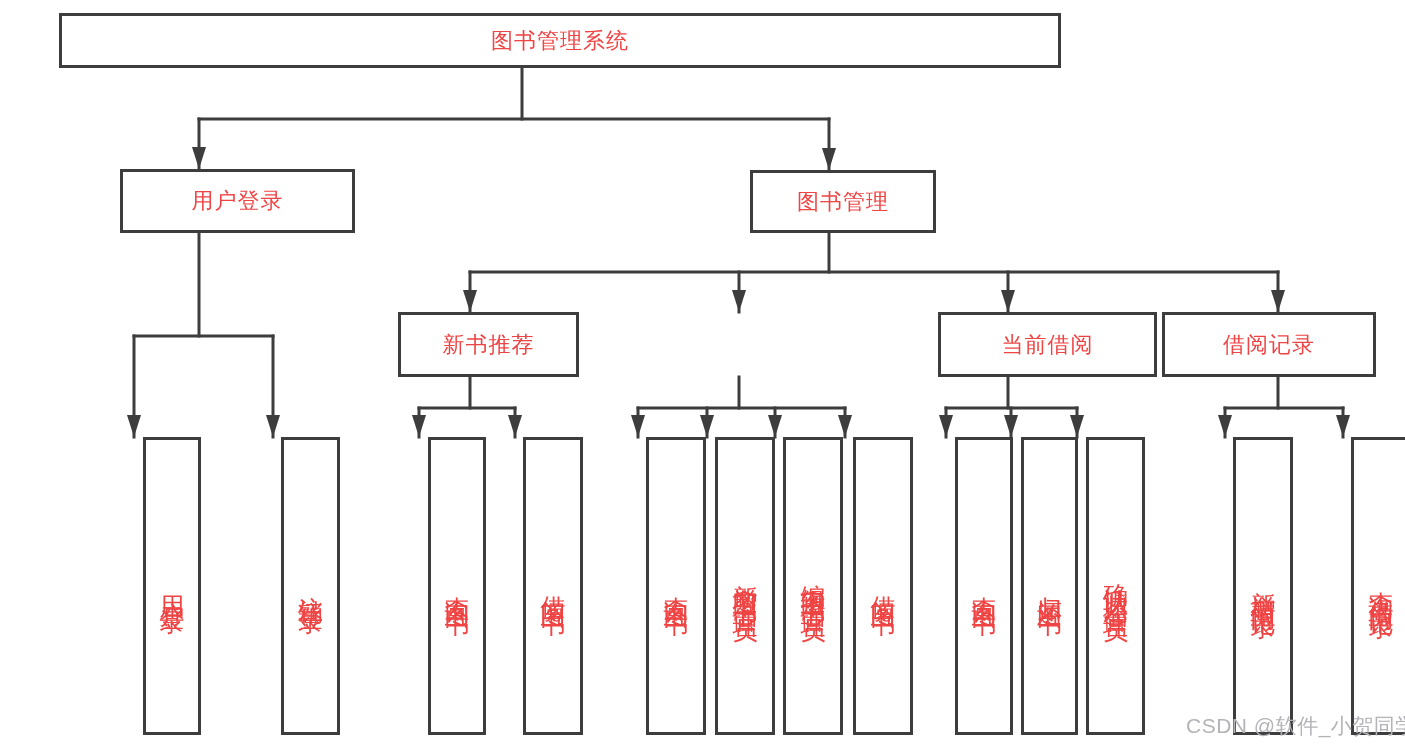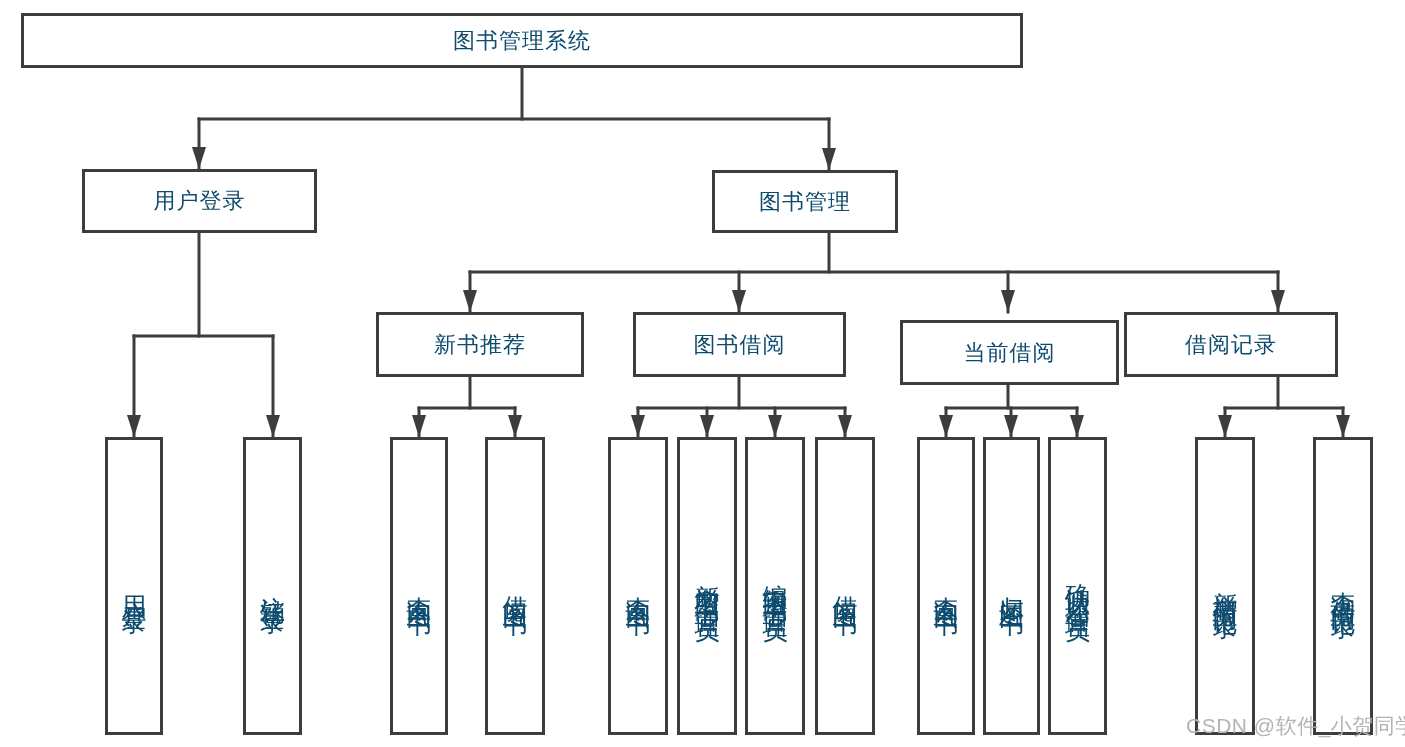--- a/index.html
+++ b/index.html
@@ -4,22 +4,22 @@
 <style>
   html,body{margin:0;padding:0}
   body{
     width:1405px;height:747px;position:relative;background:#ffffff;
     font-family:"Liberation Sans",sans-serif;overflow:hidden;
   }
   #stage{position:absolute;inset:0;width:1405px;height:747px}
   #connectors{position:absolute;left:0;top:0;z-index:0}
   .box{
     position:absolute;box-sizing:border-box;z-index:1;
-    border:3px solid #3d3d3d;background:#ffffff;color:#0c4a6e;
-    display:flex;align-items:center;justify-content:center;
+    border:3px solid #3d3d3d;background:#ffffff;color:#ef4444;
+    display:flex;align-items:center;justify-content:center;margin-left:38px;
   }
   .hbox{font-size:22px;letter-spacing:1px;white-space:nowrap}
   .vbox{
     writing-mode:vertical-rl;text-orientation:mixed;
     font-size:25px;line-height:1;letter-spacing:5px;
   }
   .watermark{
     position:absolute;left:1186px;top:712px;z-index:5;
     font-size:21px;color:#b3b3b8;letter-spacing:0.5px;white-space:nowrap;
   }
@@ -91,23 +91,22 @@
         <path d="M1343,408 V437" marker-end="url(#arrow)"></path>
       </g>
     </g>
   </svg>
 
   <div class="box hbox" style="left:21px;top:13px;width:1002px;height:55px">图书管理系统</div>
 
   <div class="box hbox" style="left:82px;top:169px;width:235px;height:64px">用户登录</div>
   <div class="box hbox" style="left:712px;top:170px;width:186px;height:63px">图书管理</div>
 
-  <div class="box hbox" style="left:376px;top:312px;width:208px;height:65px">新书推荐</div>
-  <div class="box hbox" style="left:633px;top:312px;width:213px;height:65px">图书借阅</div>
-  <div class="box hbox" style="left:900px;top:320px;width:219px;height:65px">当前借阅</div>
+  <div class="box hbox" style="left:360px;top:312px;width:181px;height:65px">新书推荐</div>
+  <div class="box hbox" style="left:900px;top:312px;width:219px;height:65px">当前借阅</div>
   <div class="box hbox" style="left:1124px;top:312px;width:214px;height:65px">借阅记录</div>
 
   <div class="box vbox" style="left:105px;top:437px;width:58px;height:298px">用户登录</div>
   <div class="box vbox" style="left:243px;top:437px;width:59px;height:298px">注销登录</div>
 
   <div class="box vbox" style="left:390px;top:437px;width:58px;height:298px">查询图书</div>
   <div class="box vbox" style="left:485px;top:437px;width:60px;height:298px">借阅图书</div>
 
   <div class="box vbox" style="left:608px;top:437px;width:60px;height:298px">查询图书</div>
   <div class="box vbox" style="left:677px;top:437px;width:60px;height:298px">新增图书（管理员）</div>

